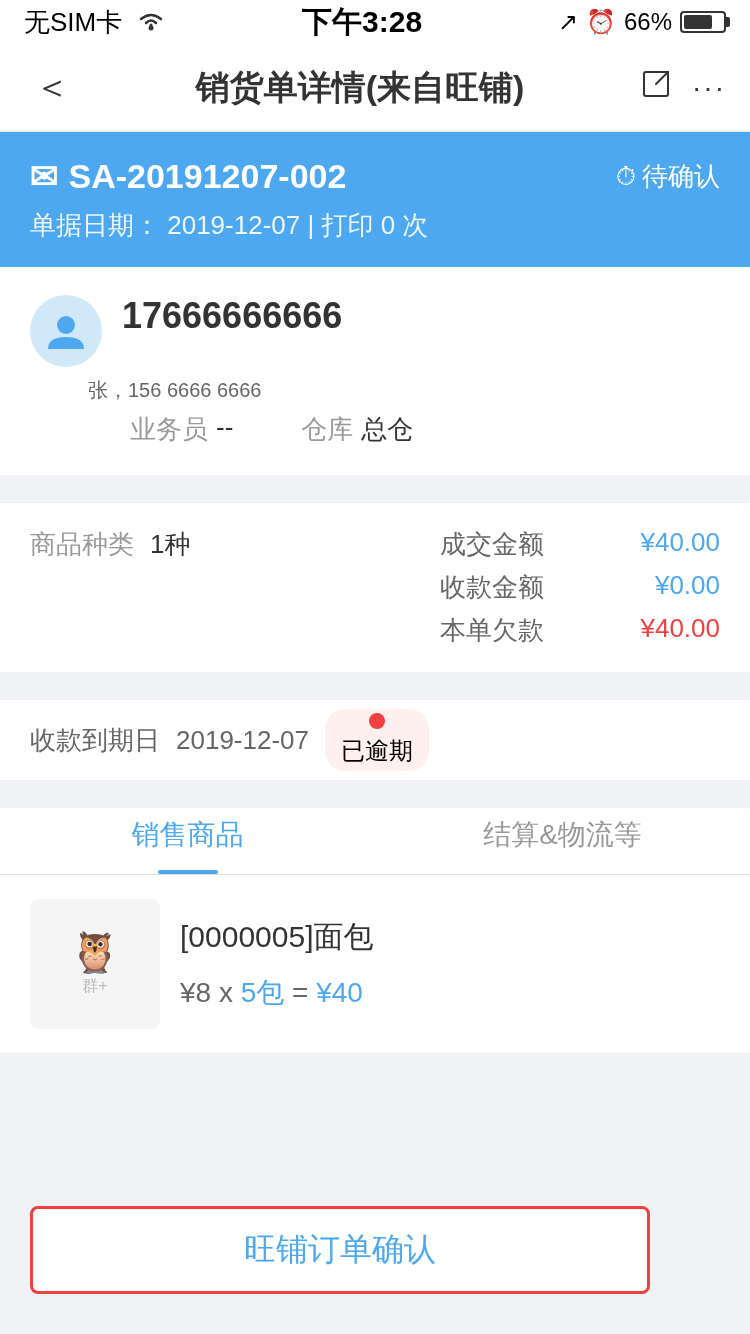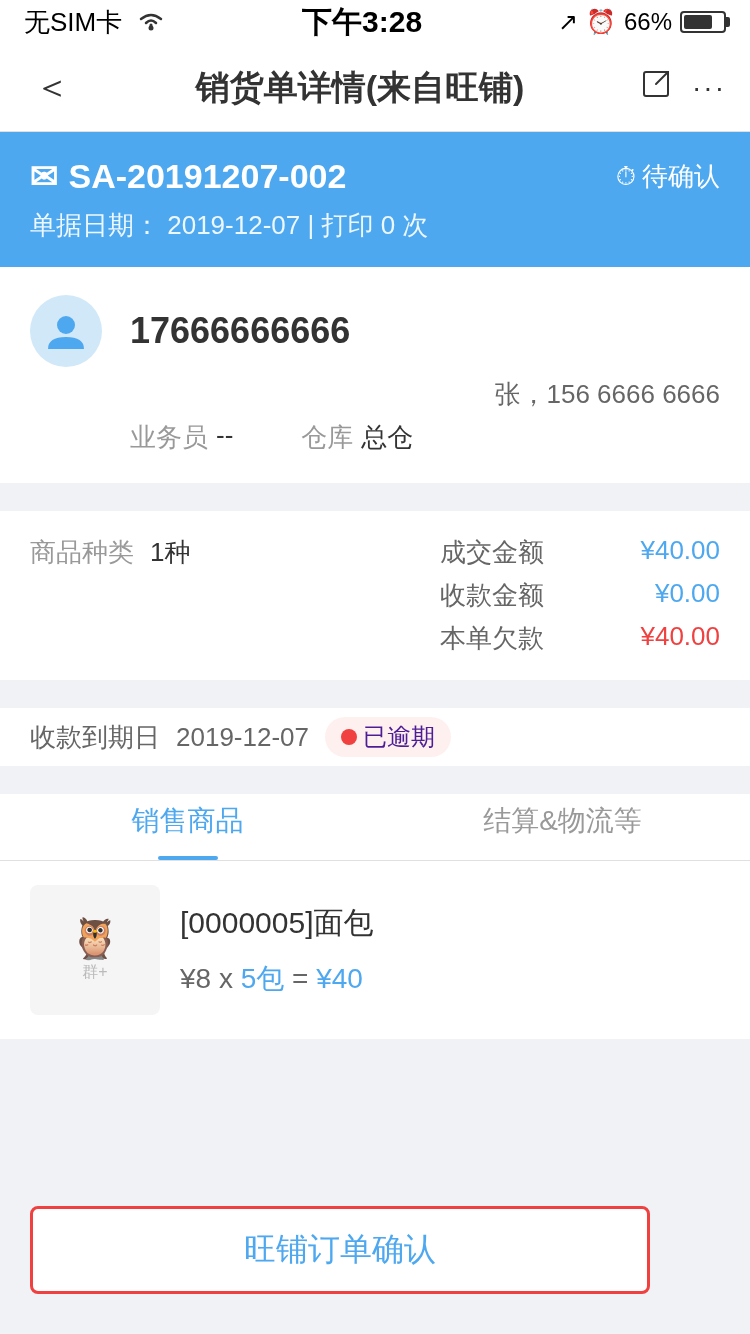--- a/index.html
+++ b/index.html
@@ -136,47 +136,45 @@
     }
 
     
     .customer-card {
       background: #fff;
       padding: 28px 30px;
       margin-bottom: 14px;
     }
     .customer-row {
       display: flex;
-      align-items: center;
-      gap: 28px;
+      gap: 20px;
       margin-bottom: 10px;
     }
     .avatar {
       width: 72px;
       height: 72px;
       background: #d0e8f8;
       border-radius: 50%;
       display: flex;
       align-items: center;
       justify-content: center;
       font-size: 36px;
       color: #4da8f0;
       flex-shrink: 0;
     }
     .customer-phone {
       font-size: 36px;
       font-weight: 600;
       color: #333;
     }
     .customer-info {
-      font-size: 26px;
+      font-size: 20px;
       color: #666;
       margin-bottom: 8px;
       margin-left: 58px;
-      text-align: right;
     }
     .customer-meta {
       display: flex;
       gap: 60px;
       font-size: 26px;
       color: #666;
       margin-left: 92px;
     }
     .meta-item {
       display: flex;
@@ -227,27 +225,28 @@
       padding: 9px 30px;
       margin-bottom: 14px;
       display: flex;
       align-items: center;
       gap: 16px;
       font-size: 26px;
       color: #666;
     }
     .overdue-badge {
       background: #fff0f0;
-      color: #4c1d95;
+      color: #000000;
       border-radius: 20px;
       padding: 4px 16px;
       font-size: 24px;
       display: flex;
       align-items: center;
       gap: 6px;
+      flex-direction: column;
     }
     .overdue-dot {
       width: 16px;
       height: 16px;
       background: #f04040;
       border-radius: 50%;
       display: inline-block;
     }
 
     

